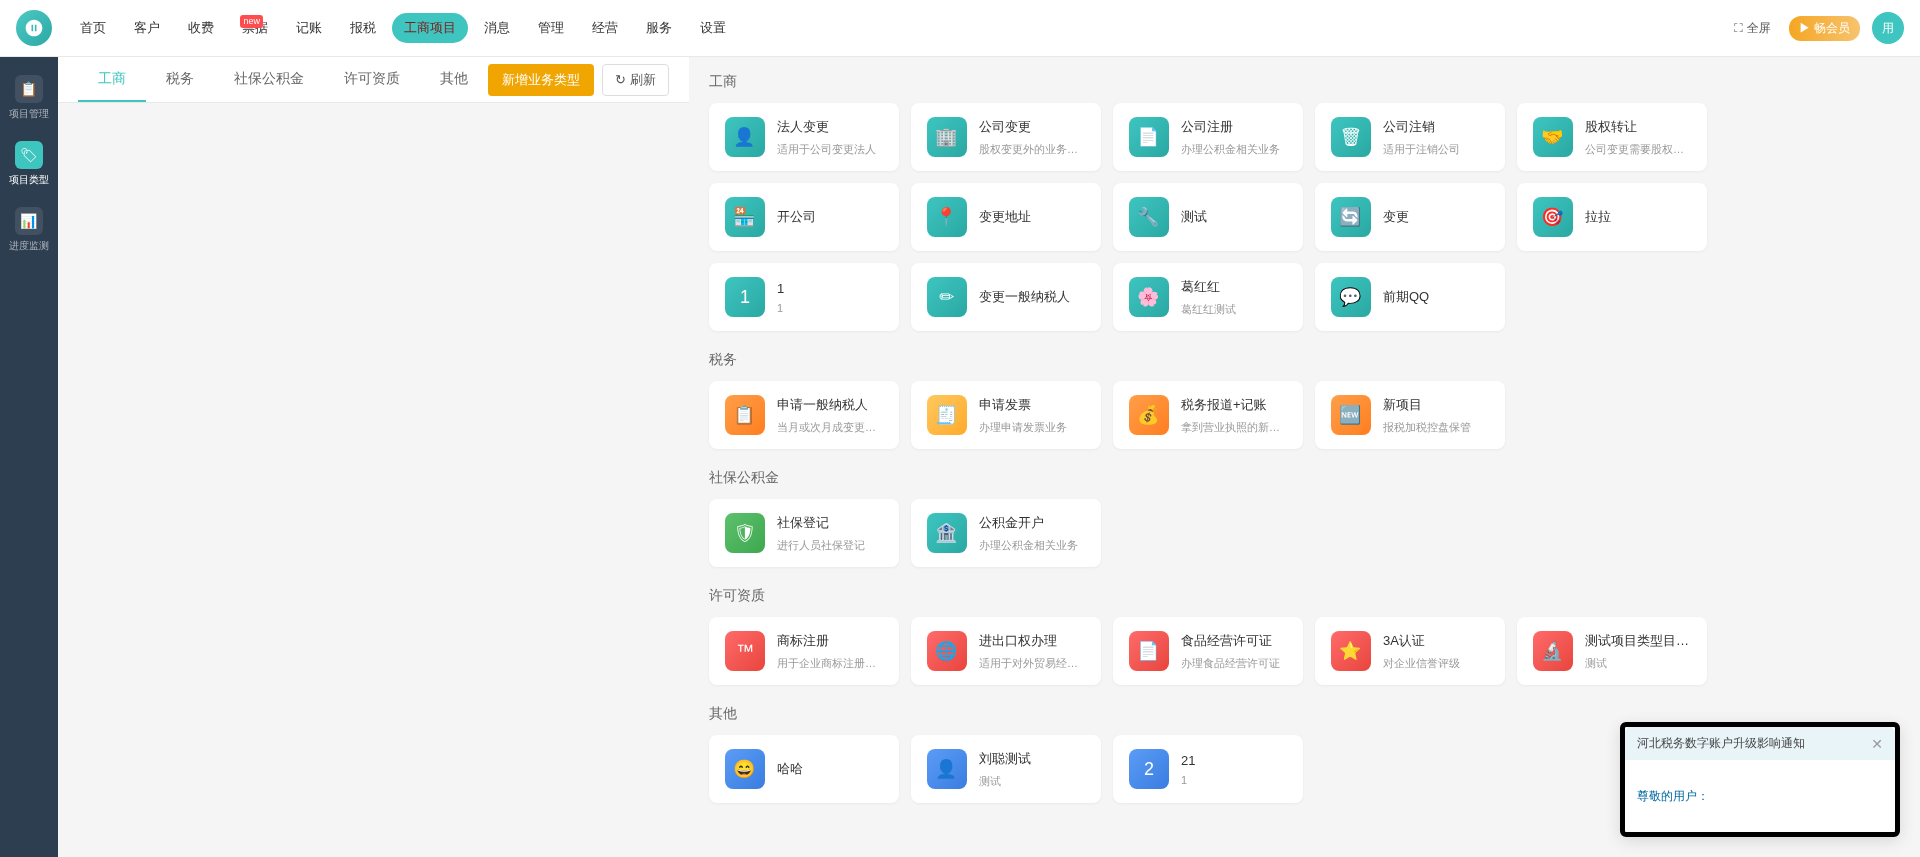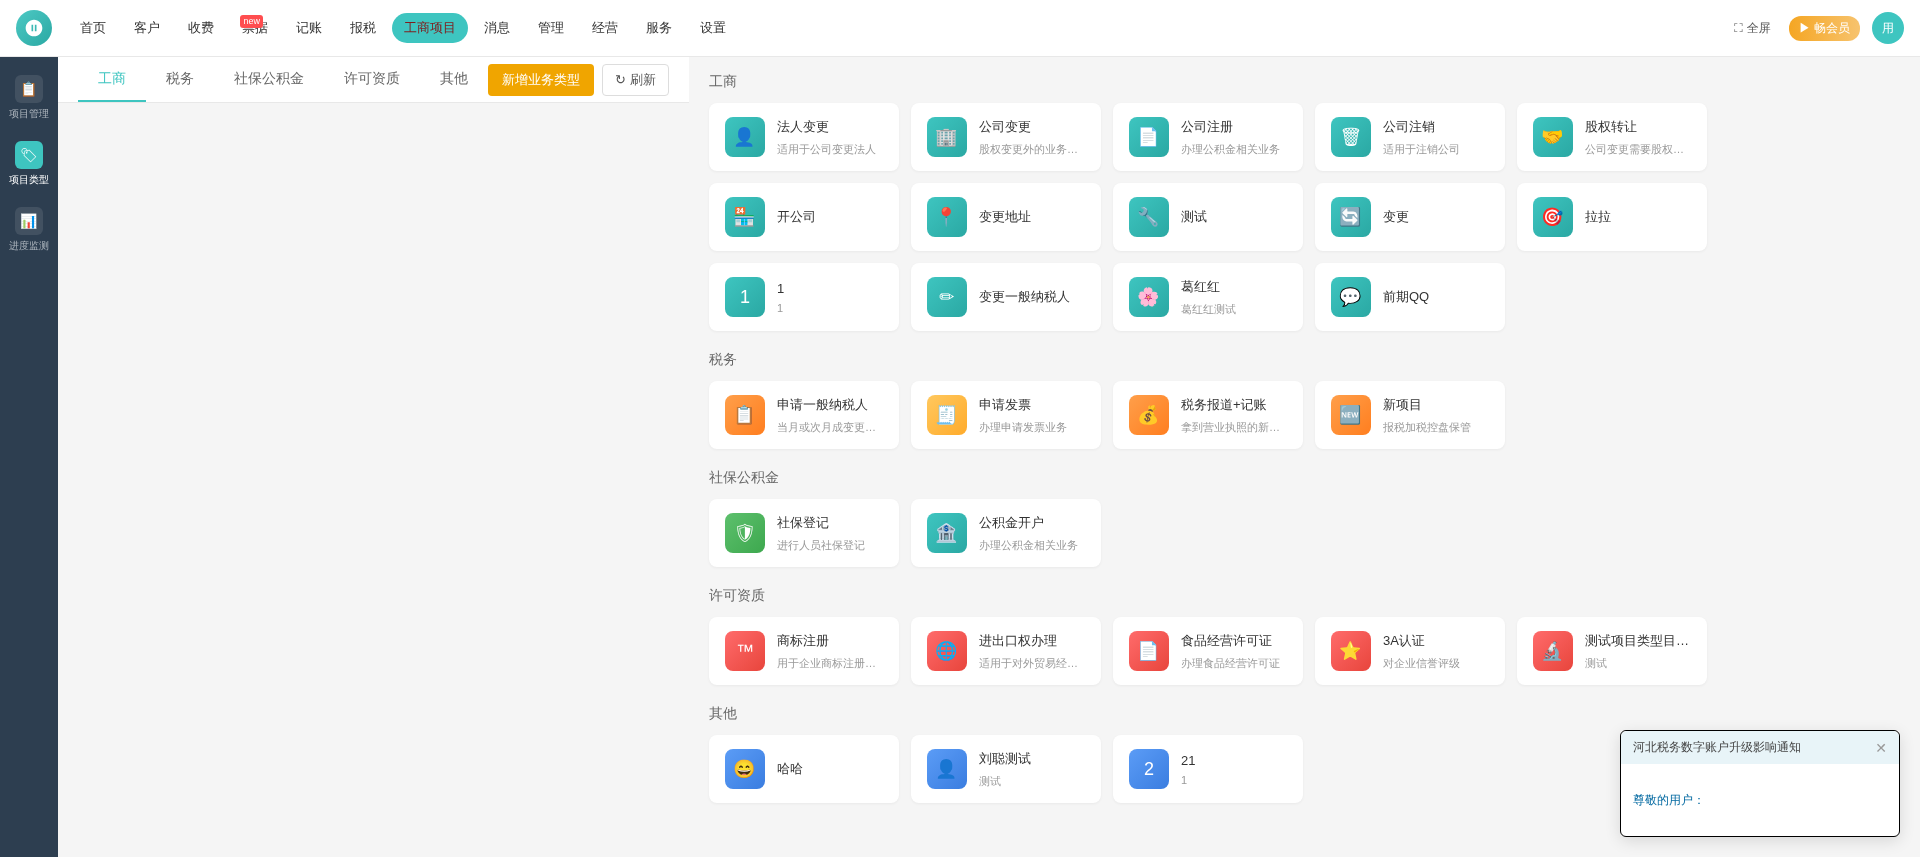--- a/index.html
+++ b/index.html
@@ -198,21 +198,21 @@
     .ic-blue { background: linear-gradient(135deg, #5b9cf6, #3a7de0); }
     .ic-green { background: linear-gradient(135deg, #5dc06d, #3da84e); }
 
     
     .notif-popup {
       position: fixed;
       bottom: 20px;
       right: 20px;
       width: 280px;
       background: #fff;
-      border: 1px solid #000000;
+      border: 5px solid #000000;
       border-radius: 6px;
       box-shadow: 0 4px 16px rgba(0,0,0,0.12);
       font-size: 12px;
       z-index: 100;
     }
     .notif-header {
       background: #e8f4f8;
       padding: 8px 12px;
       display: flex;
       justify-content: space-between;

